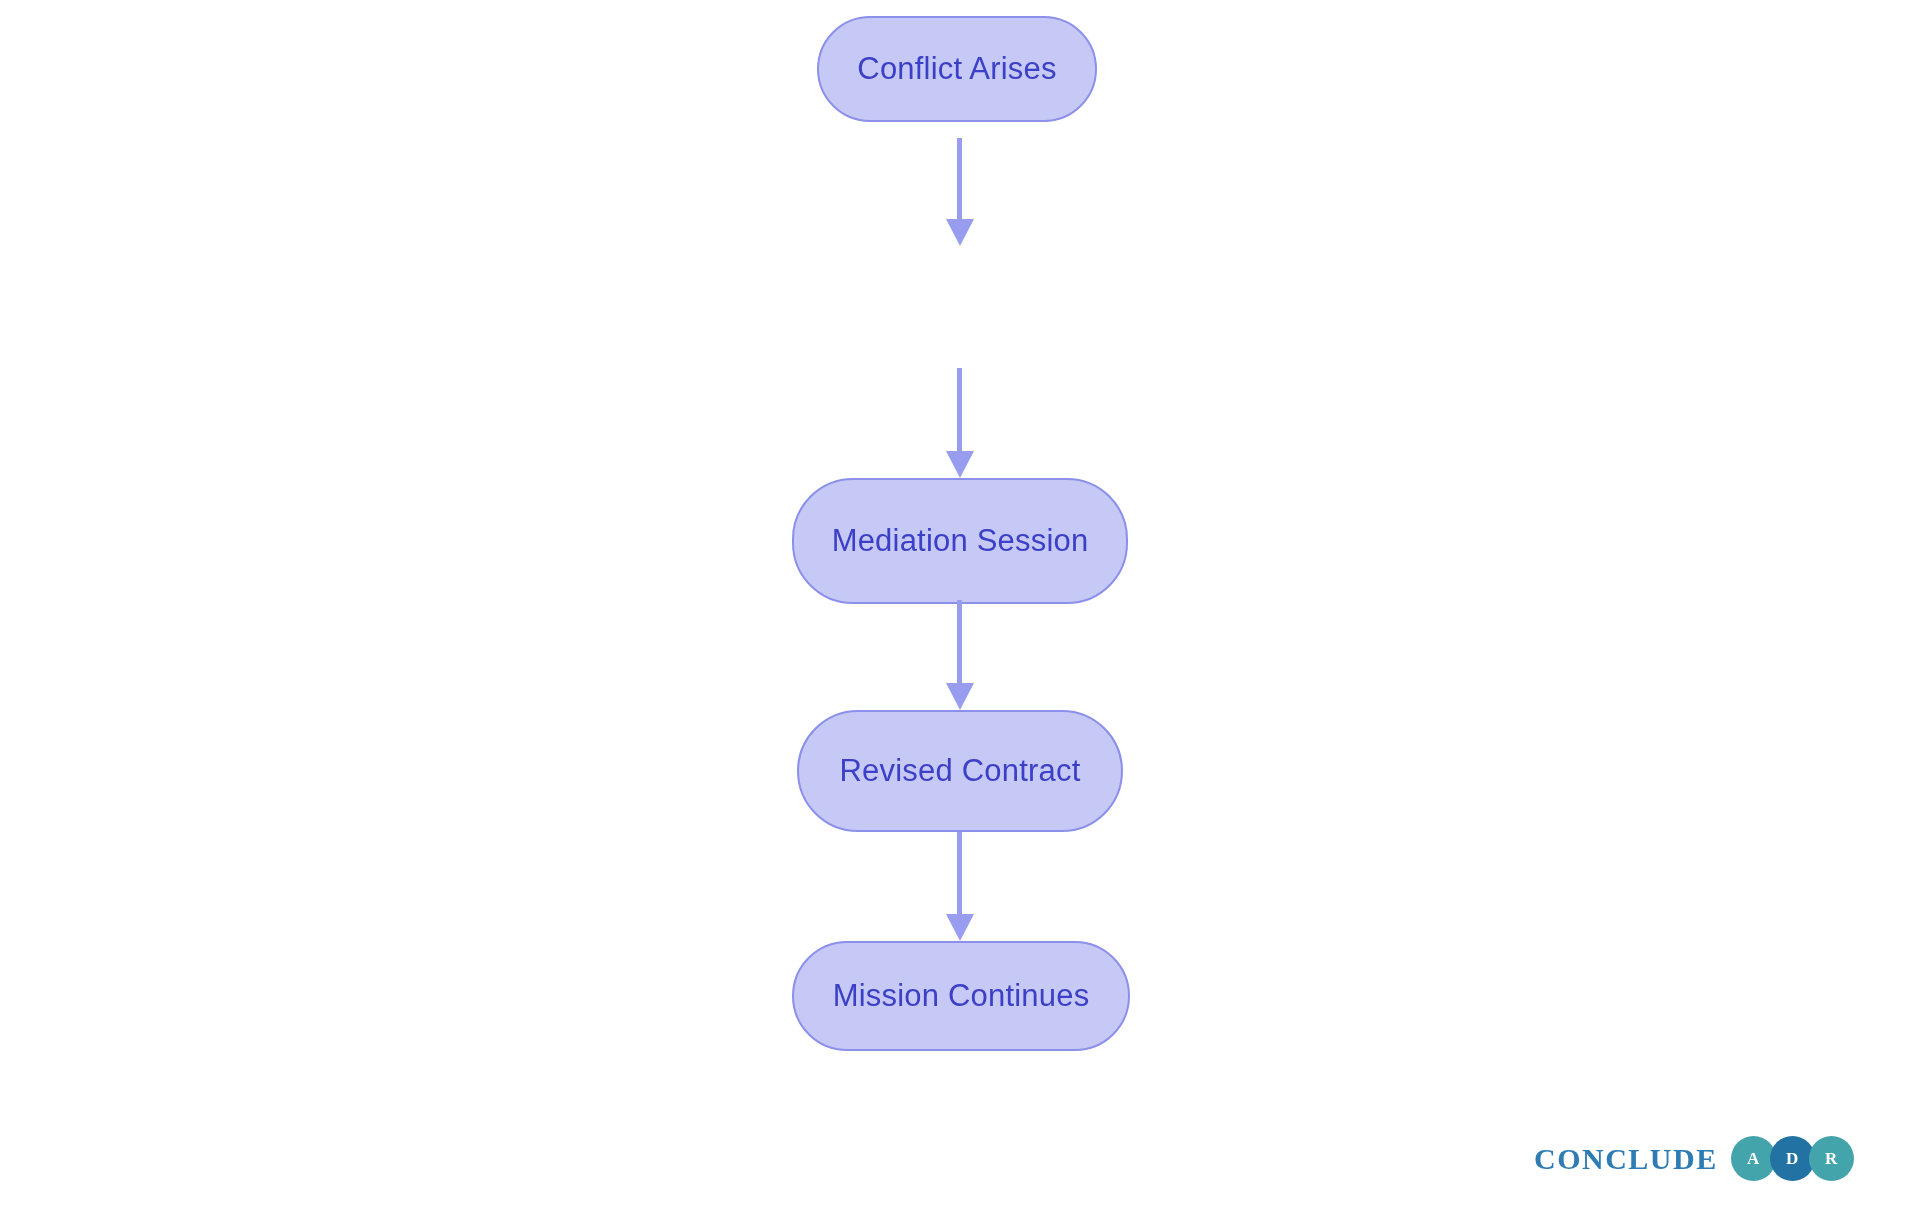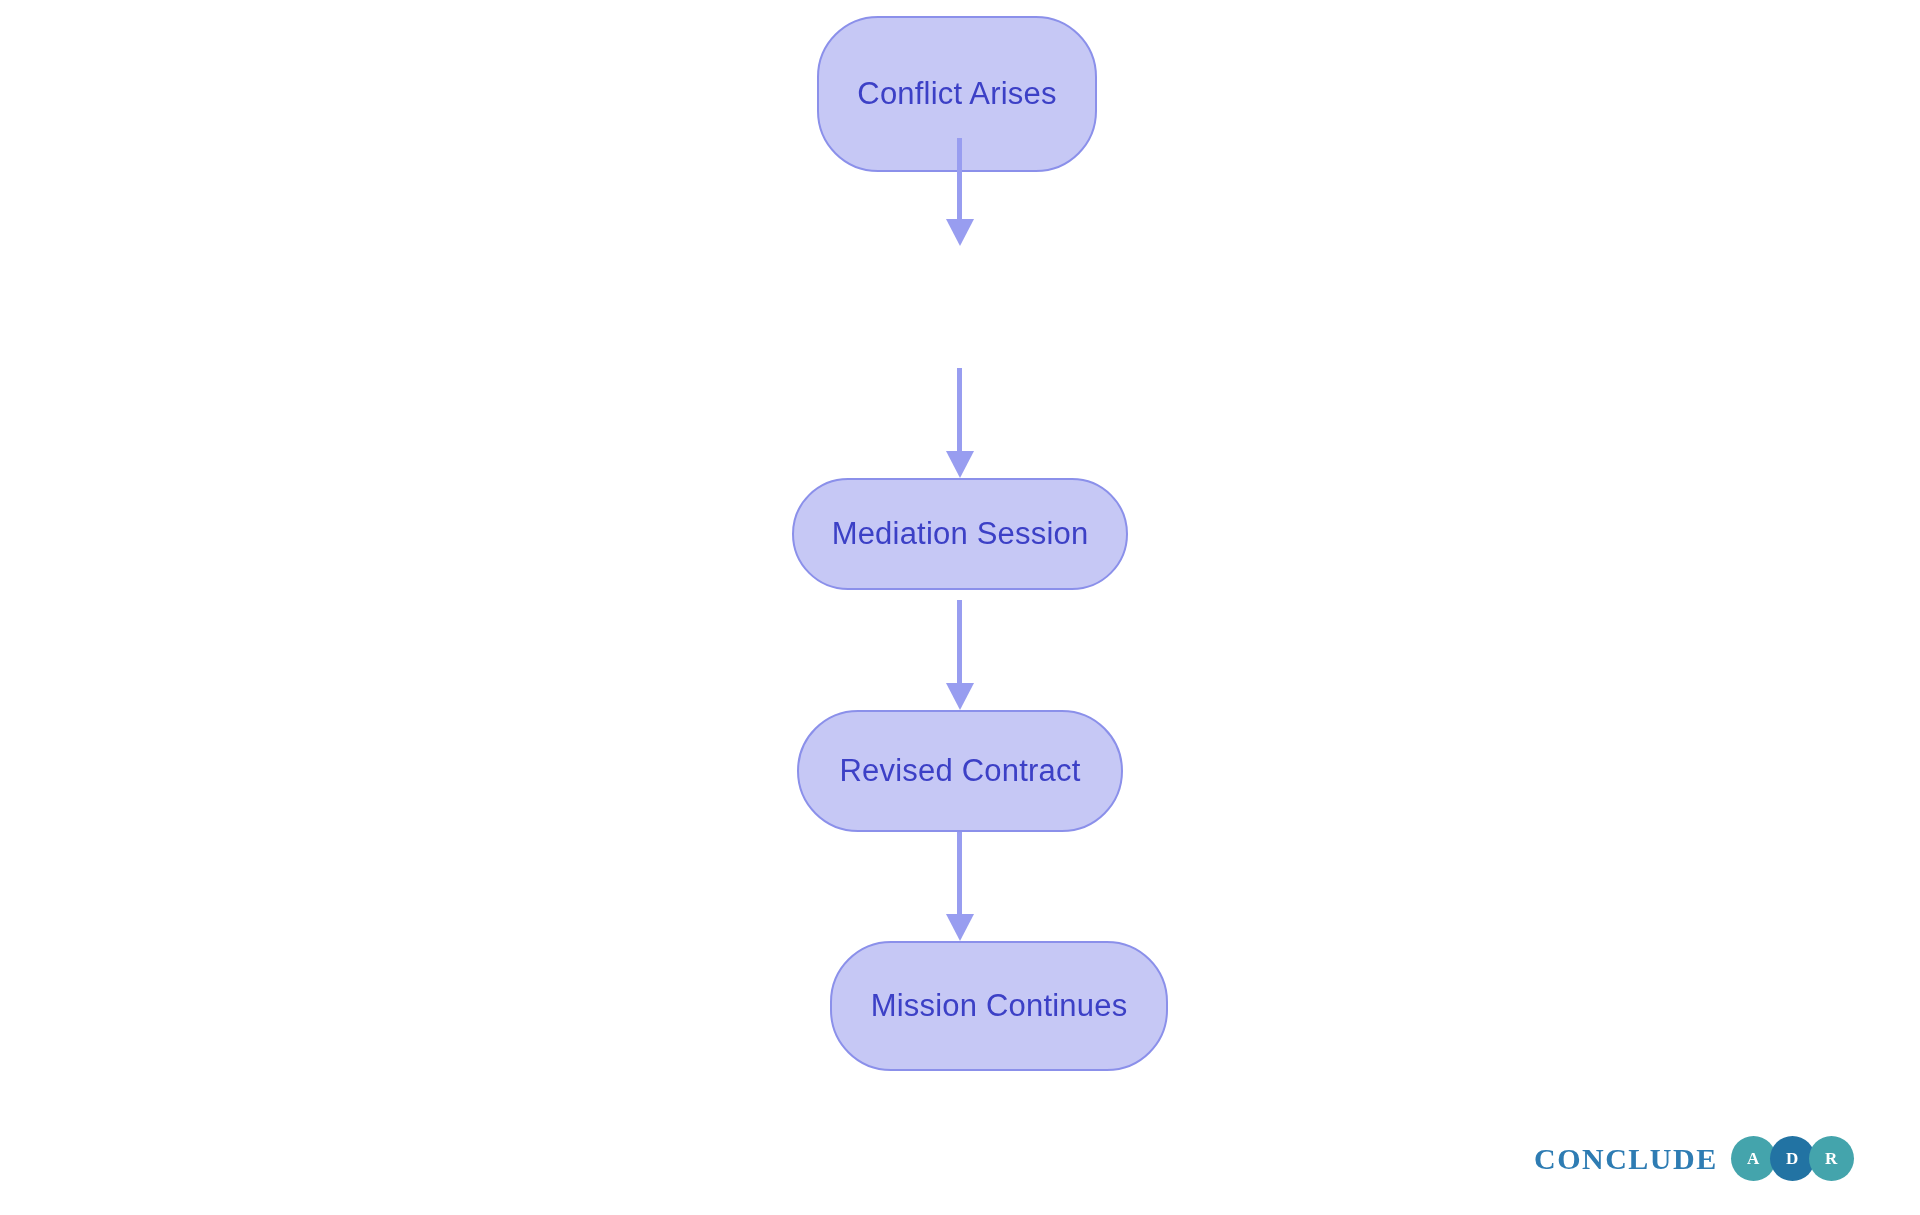--- a/index.html
+++ b/index.html
@@ -21,25 +21,25 @@
     justify-content: center;
     background: var(--node-fill);
     border: 2px solid var(--node-border);
     border-radius: 61px;
     color: var(--node-text);
     font-size: 31px;
     font-weight: 500;
     letter-spacing: 0.2px;
     text-align: center;
   }
-  .fc-node-1 { left: 817px; top:  16px; width: 280px; height: 156px; }
+  .fc-node-1 { left: 817px; top:  16px; width: 280px; height: 106px; }
   .fc-node-2 { left: 815px; top: 246px; width: 287px; height: 122px; }
-  .fc-node-3 { left: 792px; top: 478px; width: 336px; height: 112px; }
+  .fc-node-3 { left: 792px; top: 478px; width: 336px; height: 126px; }
   .fc-node-4 { left: 797px; top: 710px; width: 326px; height: 122px; }
-  .fc-node-5 { left: 830px; top: 941px; width: 338px; height: 130px; }
+  .fc-node-5 { left: 792px; top: 941px; width: 338px; height: 110px; }
 
   
   .fc-arrow-line {
     position: absolute;
     left: 957px;
     width: 5px;
     background: var(--arrow);
   }
   .fc-arrow-head {
     position: absolute;

